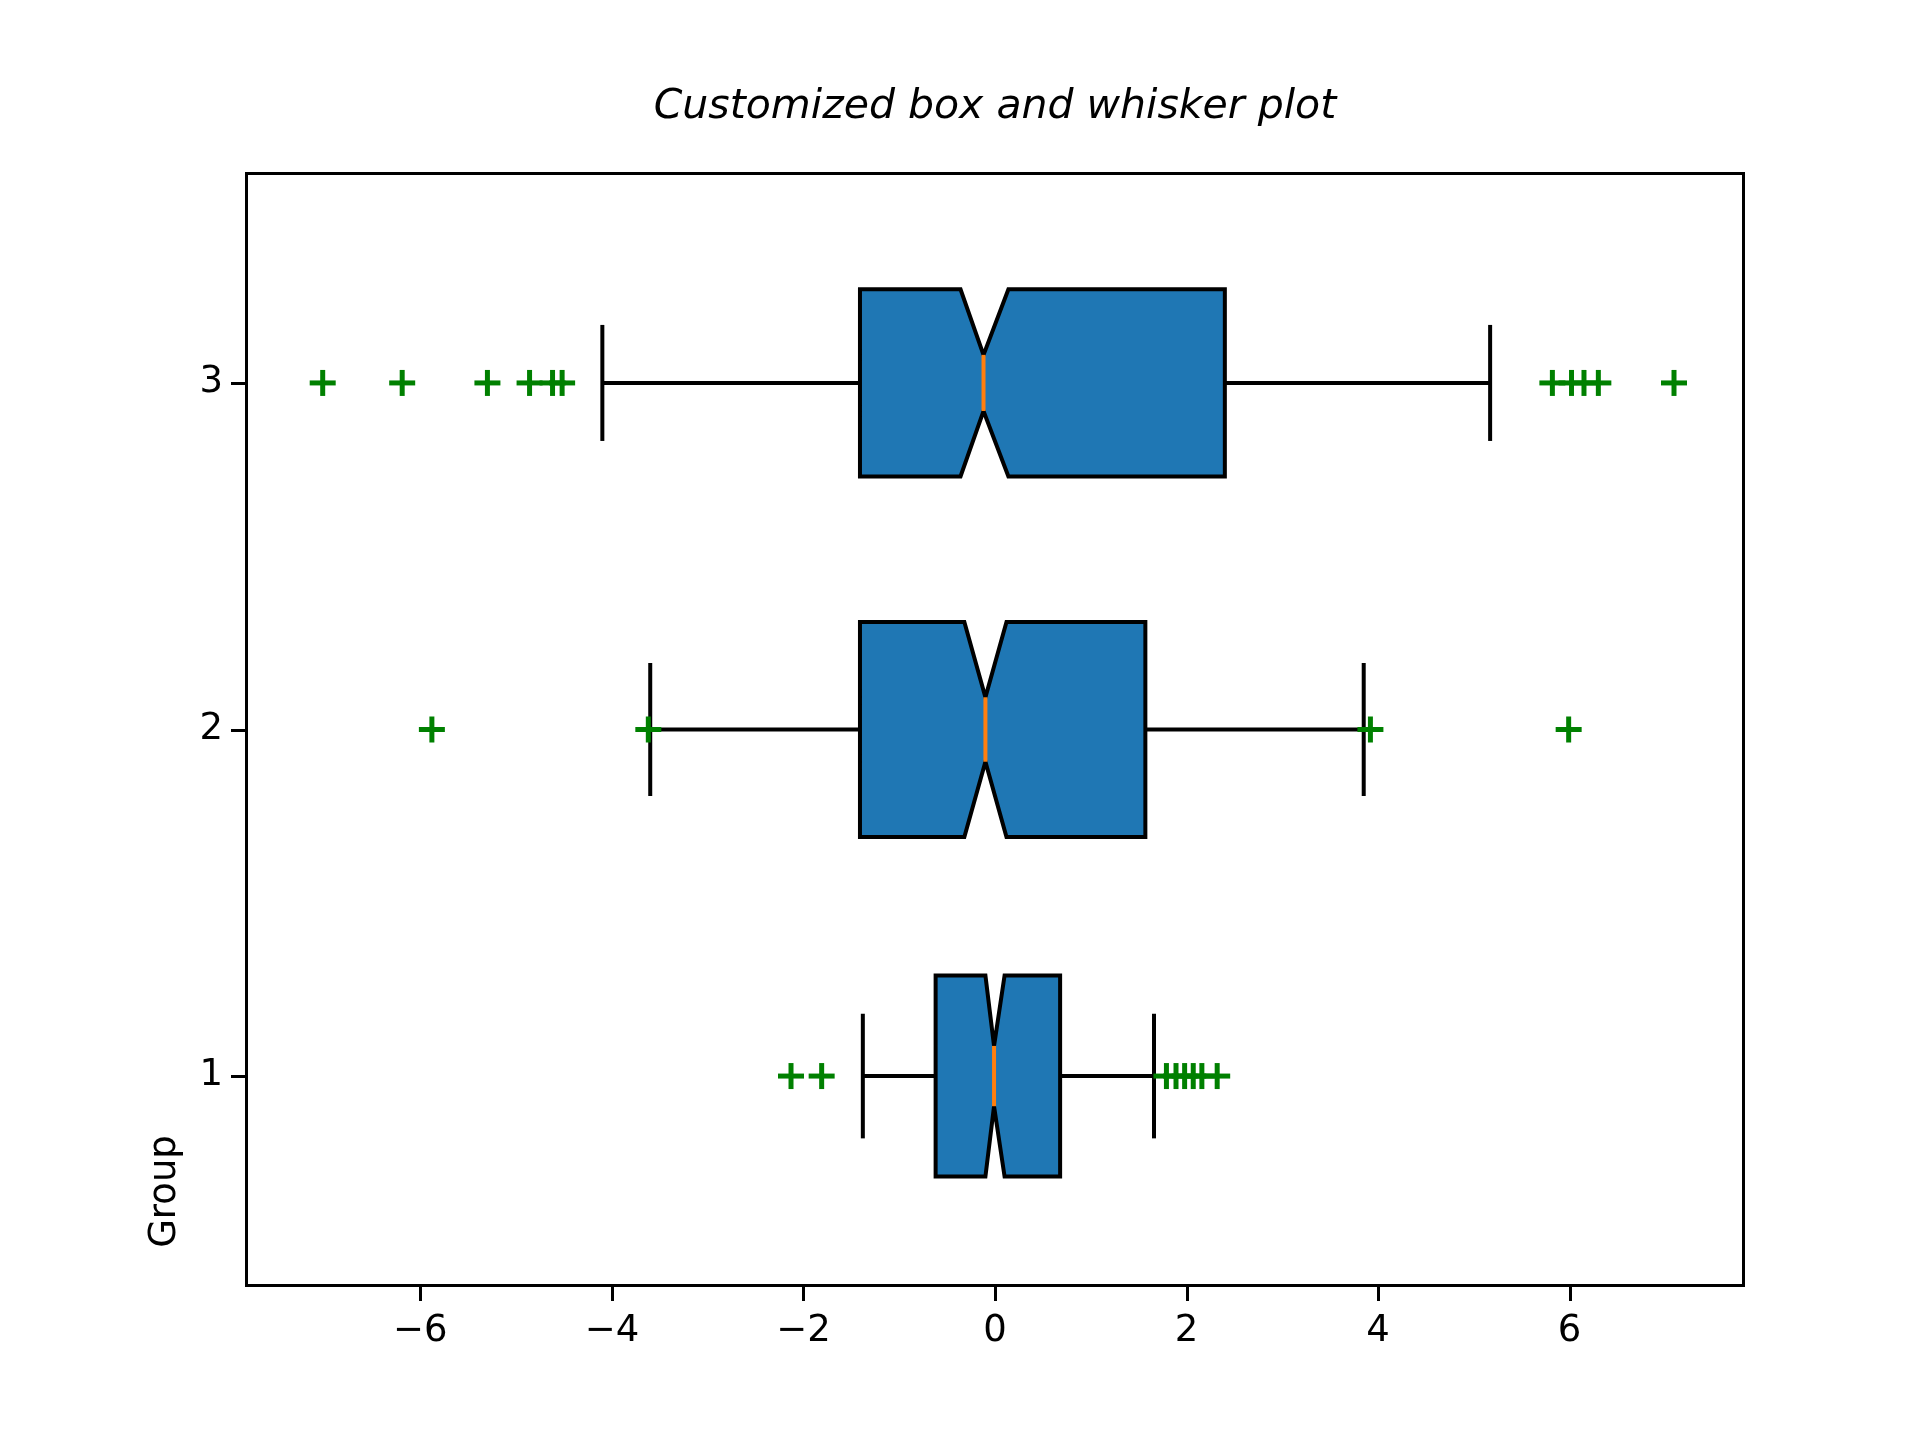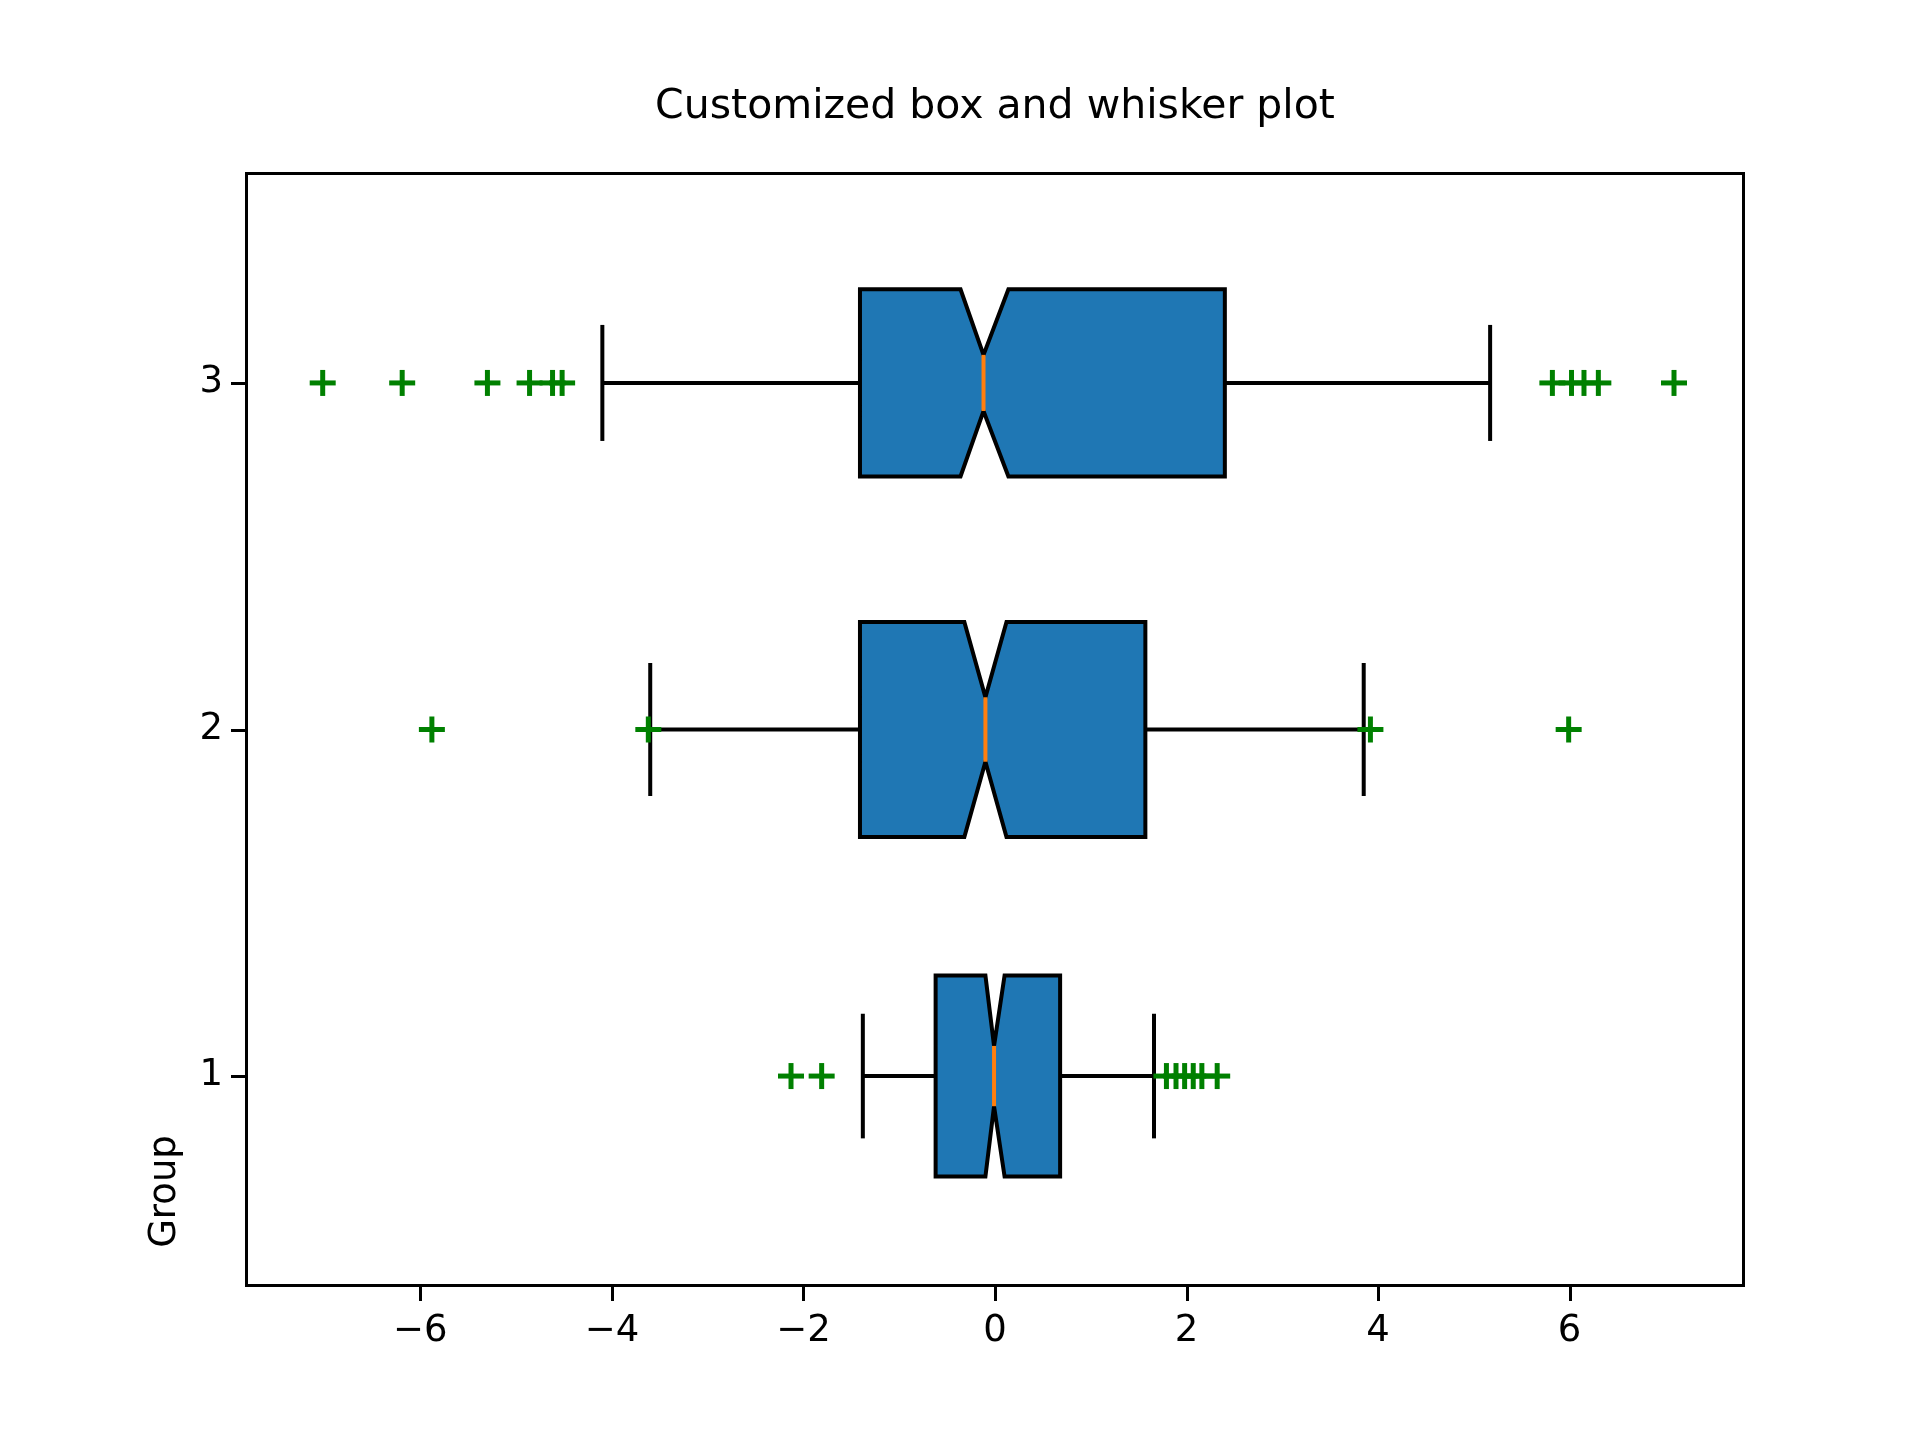--- a/index.html
+++ b/index.html
@@ -1,20 +1,20 @@
 <!DOCTYPE html>
 <html><head>
 <meta charset="utf-8">
 <style>
   html,body{margin:0;padding:0;background:#ffffff;}
   body{width:1920px;height:1440px;font-family:"DejaVu Sans",sans-serif;overflow:hidden;}
   #figure{position:relative;width:1920px;height:1440px;background:#ffffff;}
   
   #title-wrap{position:absolute;left:245px;top:84px;width:1500px;text-align:center;}
-  #title-wrap .t{font-size:41px;color:#000;line-height:1;}
+  #title-wrap .t{font-size:41px;color:#000;line-height:1;font-style:italic;}
 
   #plot-area{
     position:absolute;left:245px;top:172px;width:1500px;height:1115px;
     border:3px solid #000;box-sizing:border-box;background:#fff;
   }
   #inner{position:absolute;left:0;top:0;right:0;bottom:0;}
 
   .tick-x{position:absolute;width:3px;height:14px;background:#000;top:1115px;}
   .tick-x-label{position:absolute;top:1136px;font-size:37px;color:#000;text-align:center;width:120px;}
   .tick-y{position:absolute;height:3px;width:14px;background:#000;left:-14px;}

